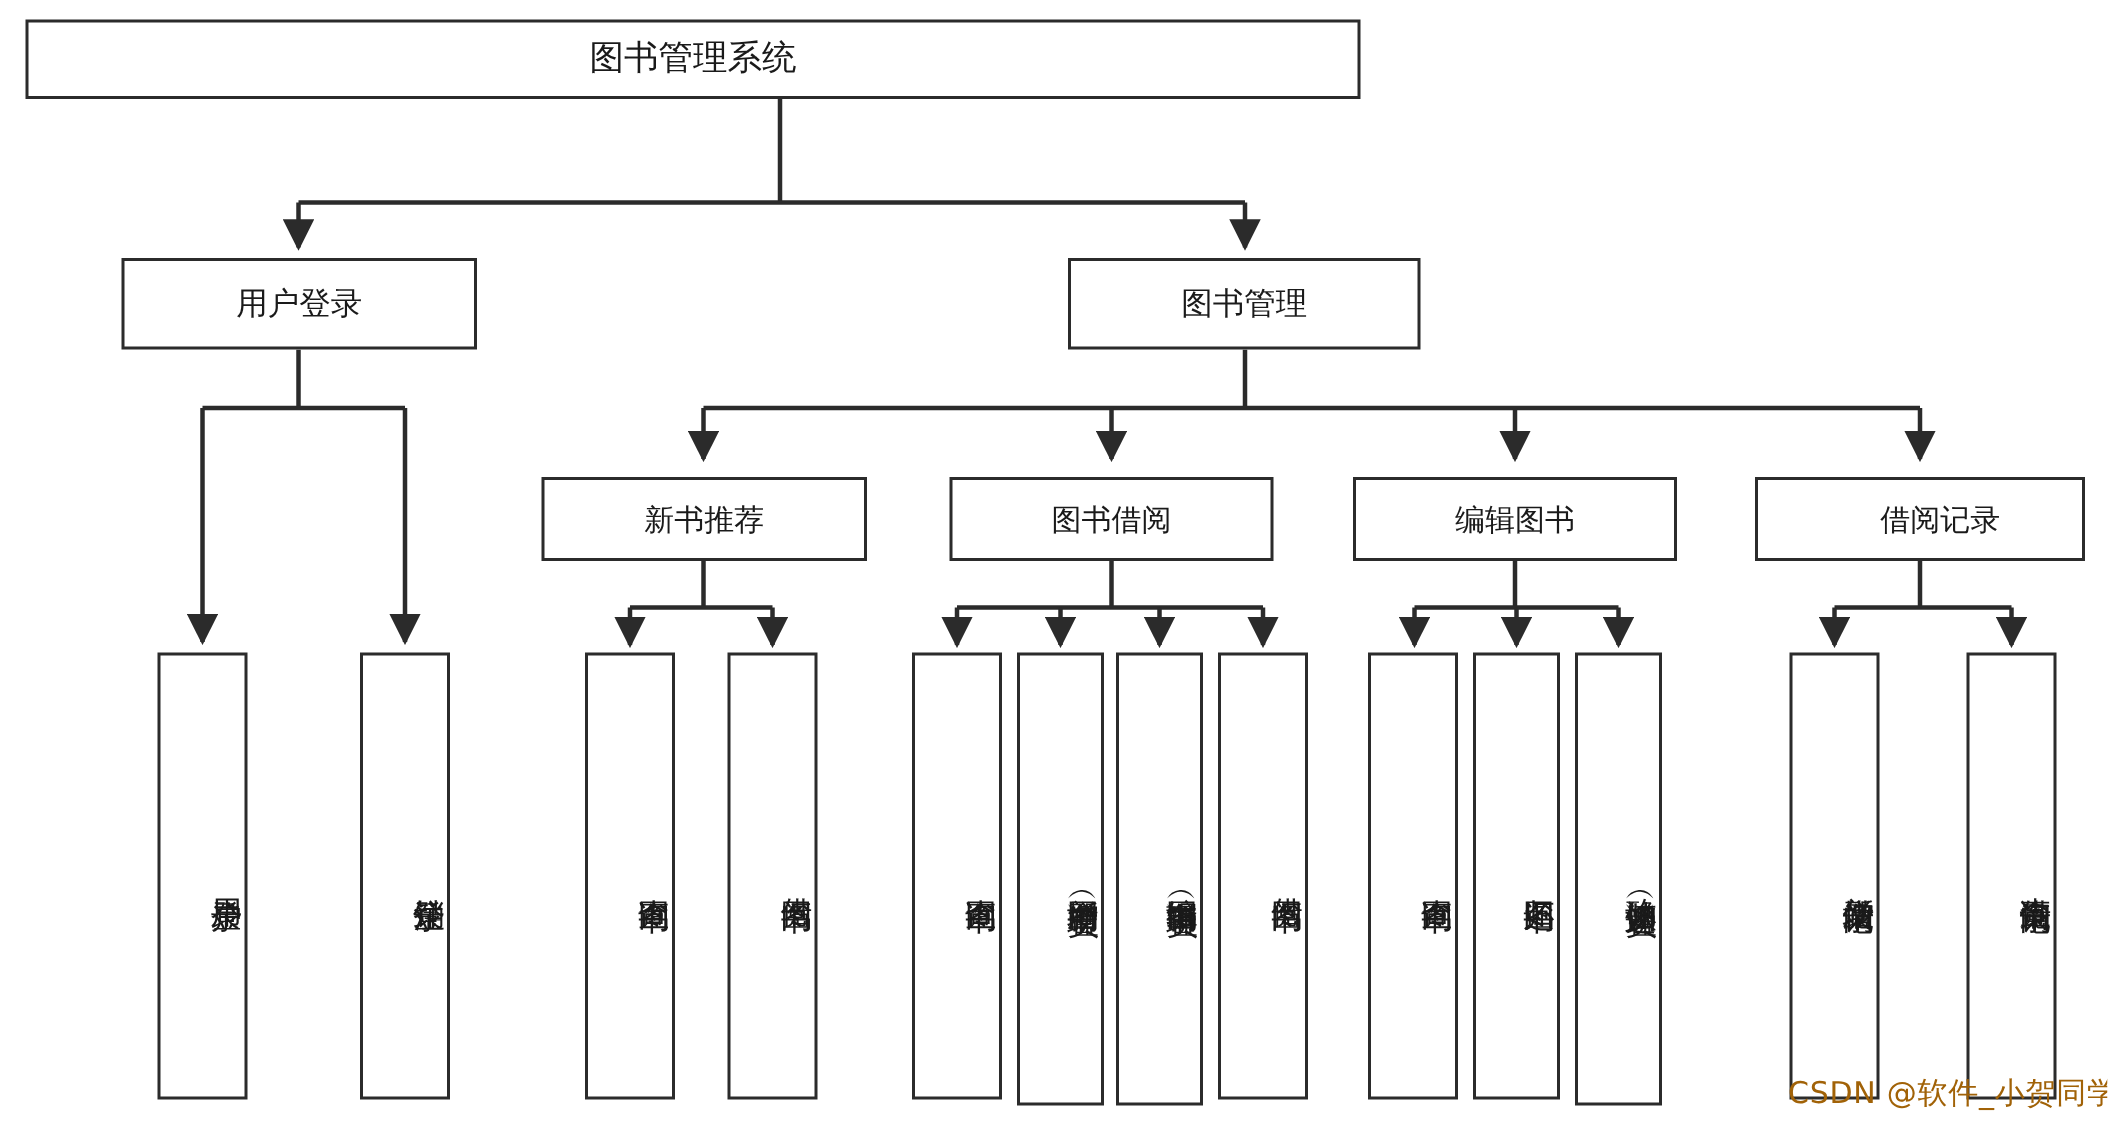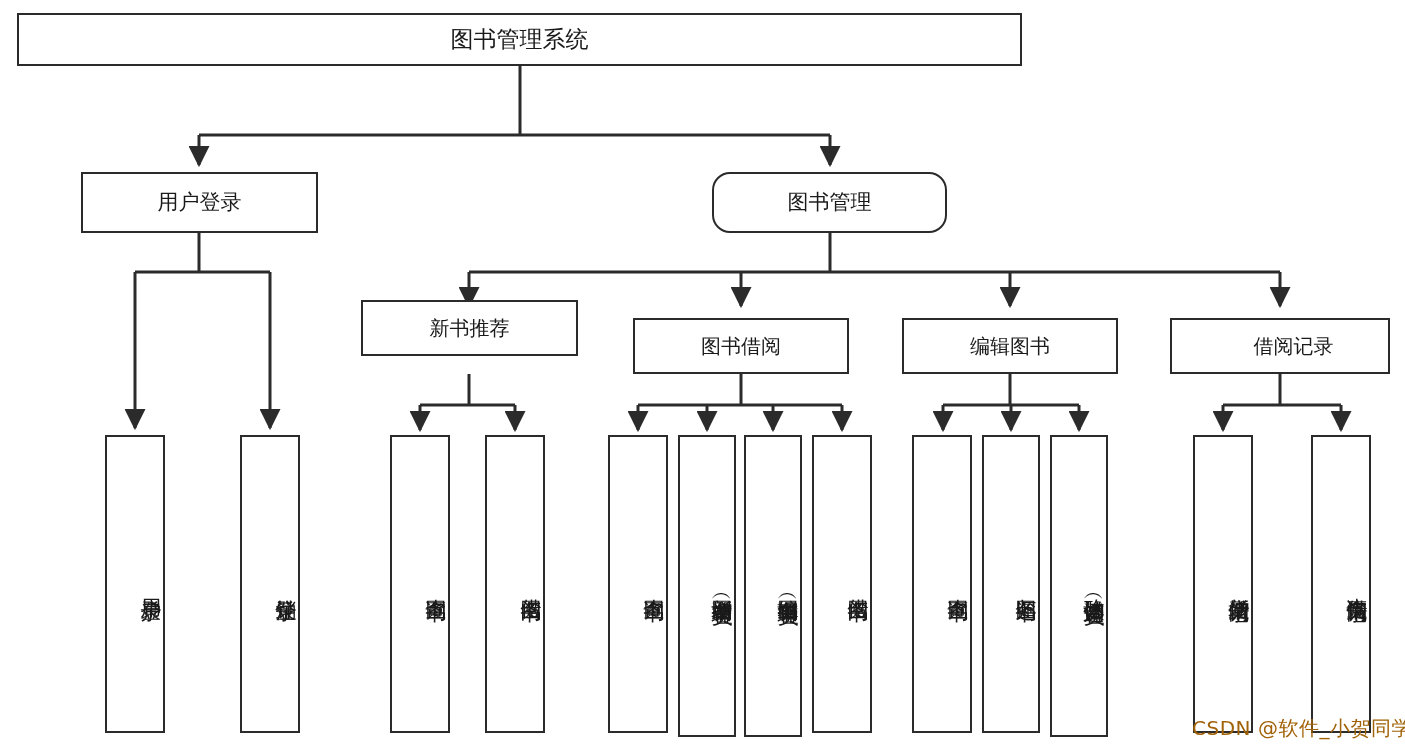--- a/index.html
+++ b/index.html
@@ -115,32 +115,32 @@
       <path d="M 1011 405 L 1011 430" marker-end="url(#arrow)"></path>
       <path d="M 1079 405 L 1079 430" marker-end="url(#arrow)"></path>
 
       <path d="M 1280 374 L 1280 405"></path>
       <path d="M 1223 405 L 1341 405"></path>
       <path d="M 1223 405 L 1223 430" marker-end="url(#arrow)"></path>
       <path d="M 1341 405 L 1341 430" marker-end="url(#arrow)"></path>
     </g>
   </svg>
 
-  <div class="node root" style="left:17px; top:13px; width:1005px; height:53px;">
+  <div class="node root" style="left:17px; top:13px; width:890px; height:53px;">
     <span class="label">图书管理系统</span>
   </div>
 
   <div class="node level1" style="left:81px; top:172px; width:237px; height:61px;">
     <span class="label">用户登录</span>
   </div>
-  <div class="node level1" style="left:712px; top:172px; width:235px; height:61px;border-radius:18px;">
+  <div class="node level1" style="left:712px; top:172px; width:235px; height:61px;">
     <span class="label">图书管理</span>
   </div>
 
-  <div class="node level2" style="left:361px; top:300px; width:217px; height:56px;">
+  <div class="node level2" style="left:361px; top:318px; width:217px; height:56px;">
     <span class="label">新书推荐</span>
   </div>
   <div class="node level2" style="left:633px; top:318px; width:216px; height:56px;justify-content:center;">
     <span class="label">图书借阅</span>
   </div>
   <div class="node level2" style="left:902px; top:318px; width:216px; height:56px;">
     <span class="label">编辑图书</span>
   </div>
   <div class="node level2" style="left:1170px; top:318px; width:220px; height:56px;padding-left:27px;">
     <span class="label">借阅记录</span>

